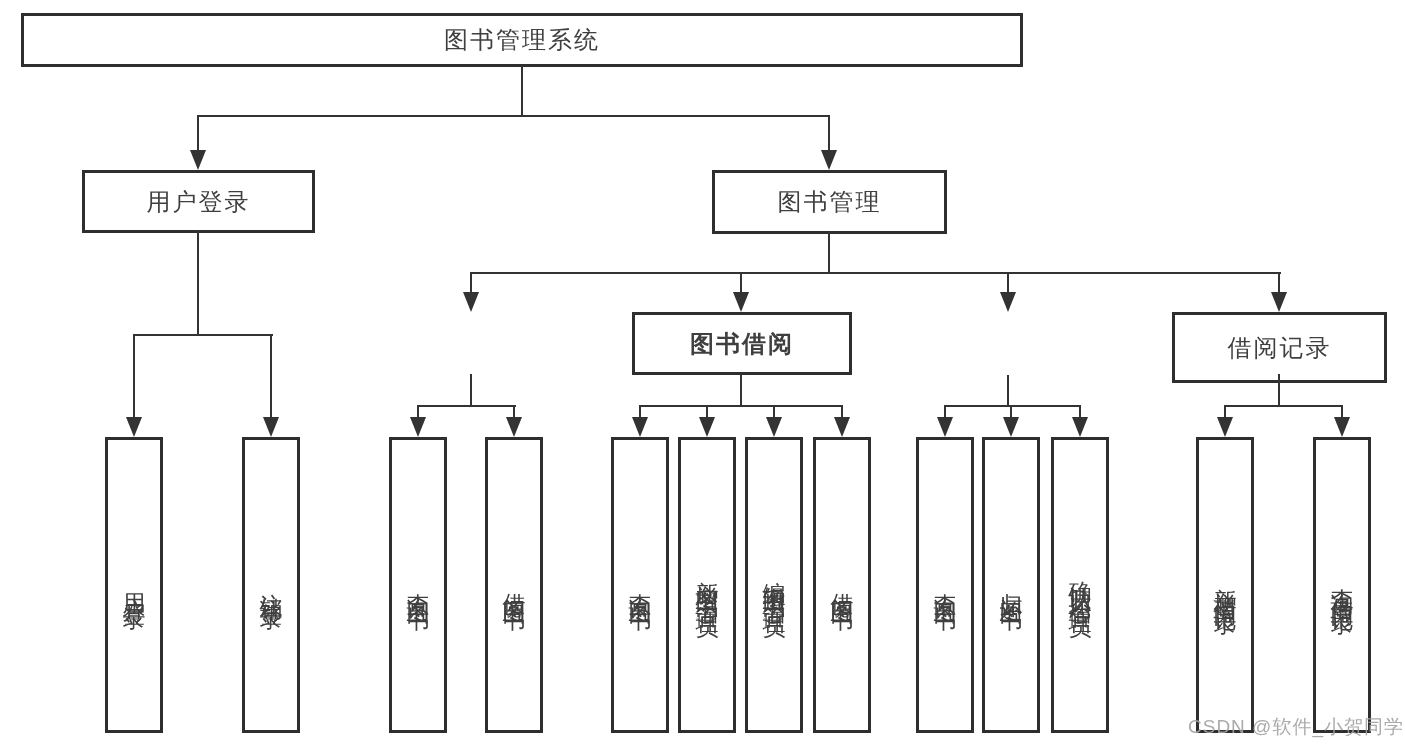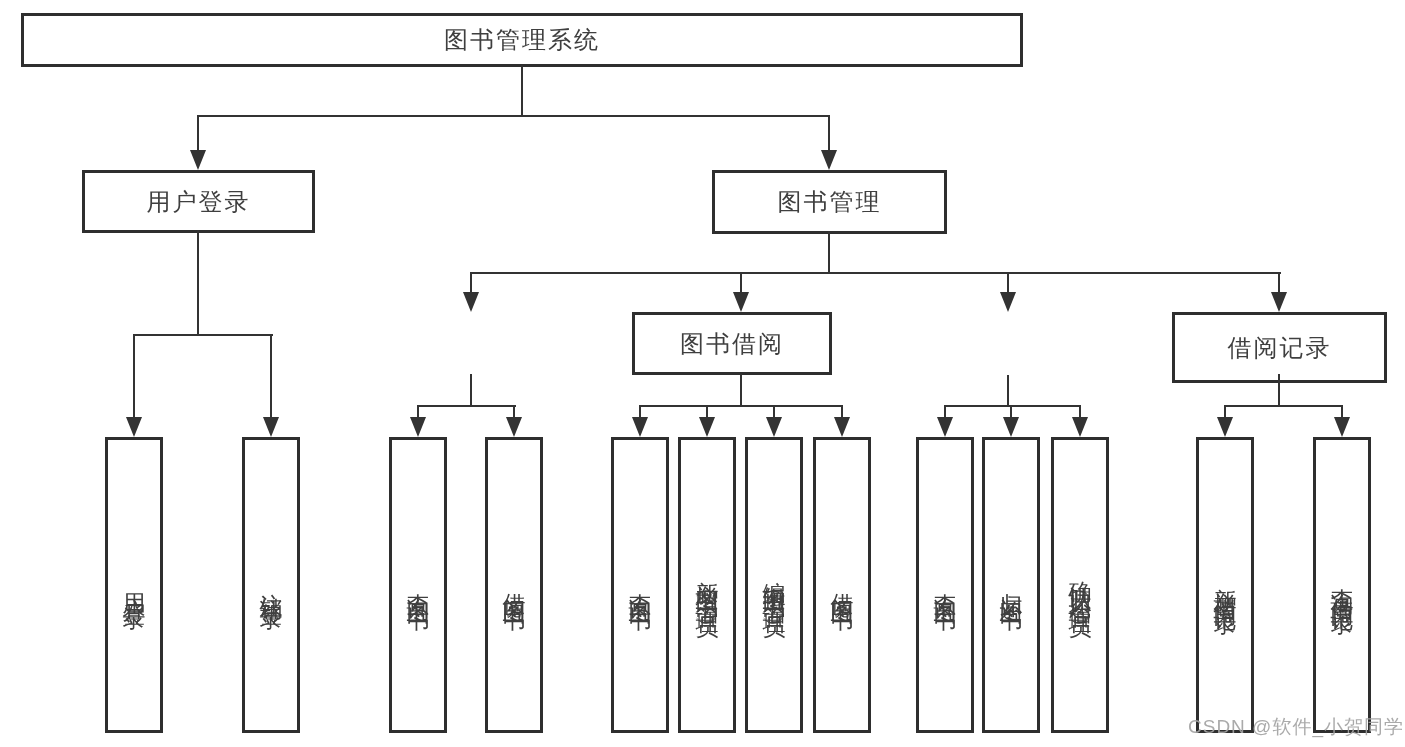--- a/index.html
+++ b/index.html
@@ -60,21 +60,21 @@
   <div class="h" style="left:470px;top:272px;width:811px;"></div>
   <div class="v" style="left:470px;top:272px;height:22px;"></div>
   <div class="arr" style="left:463px;top:292px;"></div>
   <div class="v" style="left:740px;top:272px;height:22px;"></div>
   <div class="arr" style="left:733px;top:292px;"></div>
   <div class="v" style="left:1007px;top:272px;height:22px;"></div>
   <div class="arr" style="left:1000px;top:292px;"></div>
   <div class="v" style="left:1278px;top:272px;height:22px;"></div>
   <div class="arr" style="left:1271px;top:292px;"></div>
 
-  <div class="box" style="left:632px;top:312px;width:200px;height:63px;">图书借阅</div>
+  <div class="box" style="left:632px;top:312px;width:220px;height:63px;font-weight:bold;">图书借阅</div>
   <div class="box" style="left:1172px;top:312px;width:215px;height:71px;">借阅记录</div>
 
   <div class="v" style="left:470px;top:374px;height:33px;"></div>
   <div class="h" style="left:417px;top:405px;width:99px;"></div>
   <div class="v" style="left:417px;top:405px;height:14px;"></div>
   <div class="arr" style="left:410px;top:417px;"></div>
   <div class="v" style="left:513px;top:405px;height:14px;"></div>
   <div class="arr" style="left:506px;top:417px;"></div>
 
   <div class="v" style="left:740px;top:374px;height:33px;"></div>

